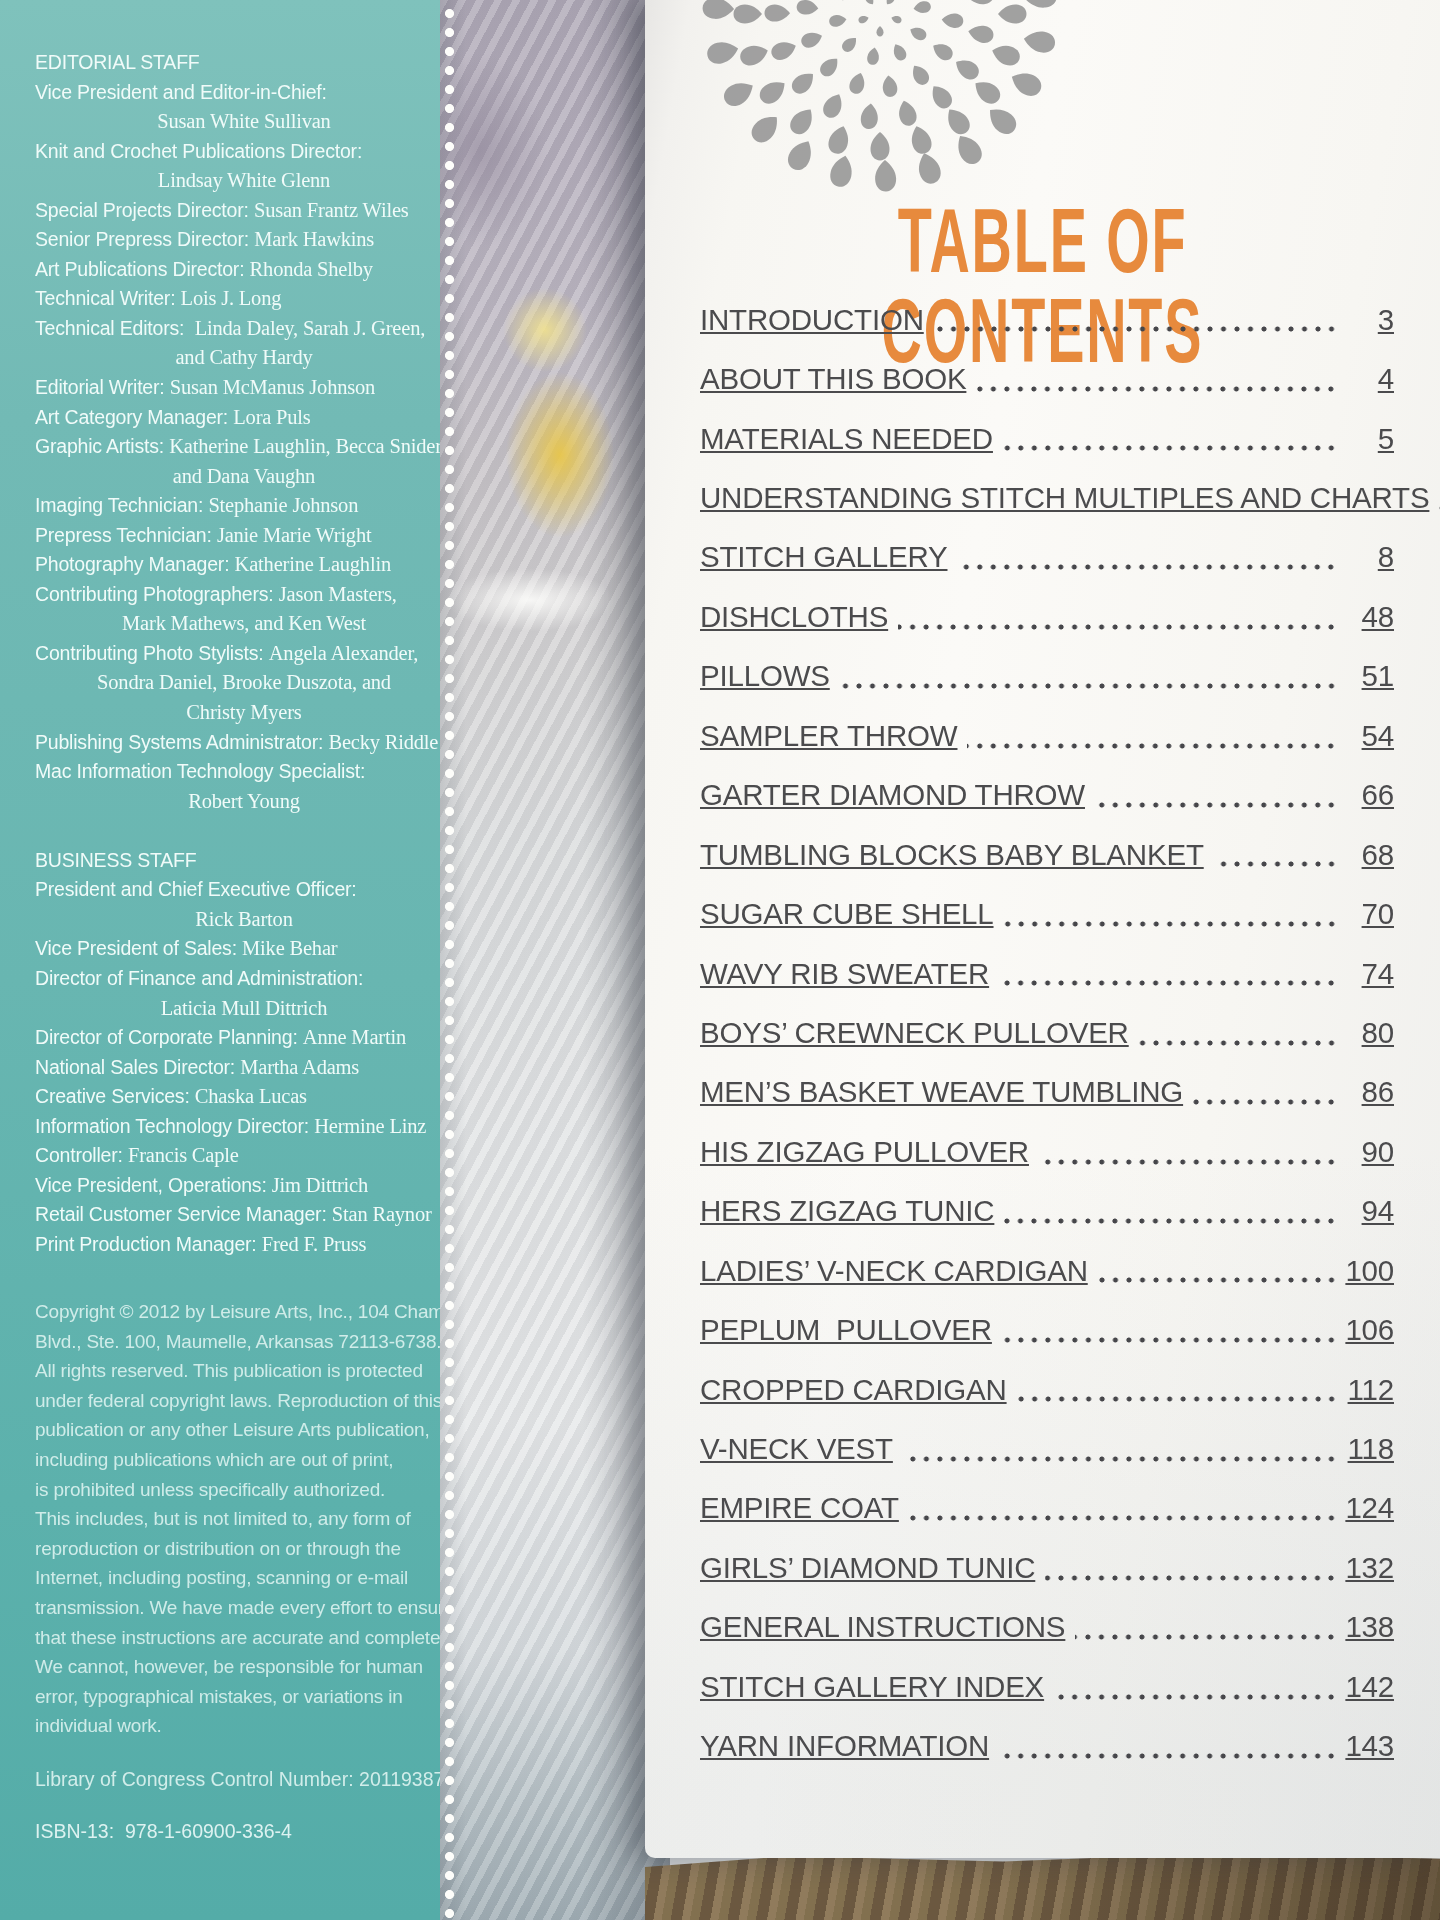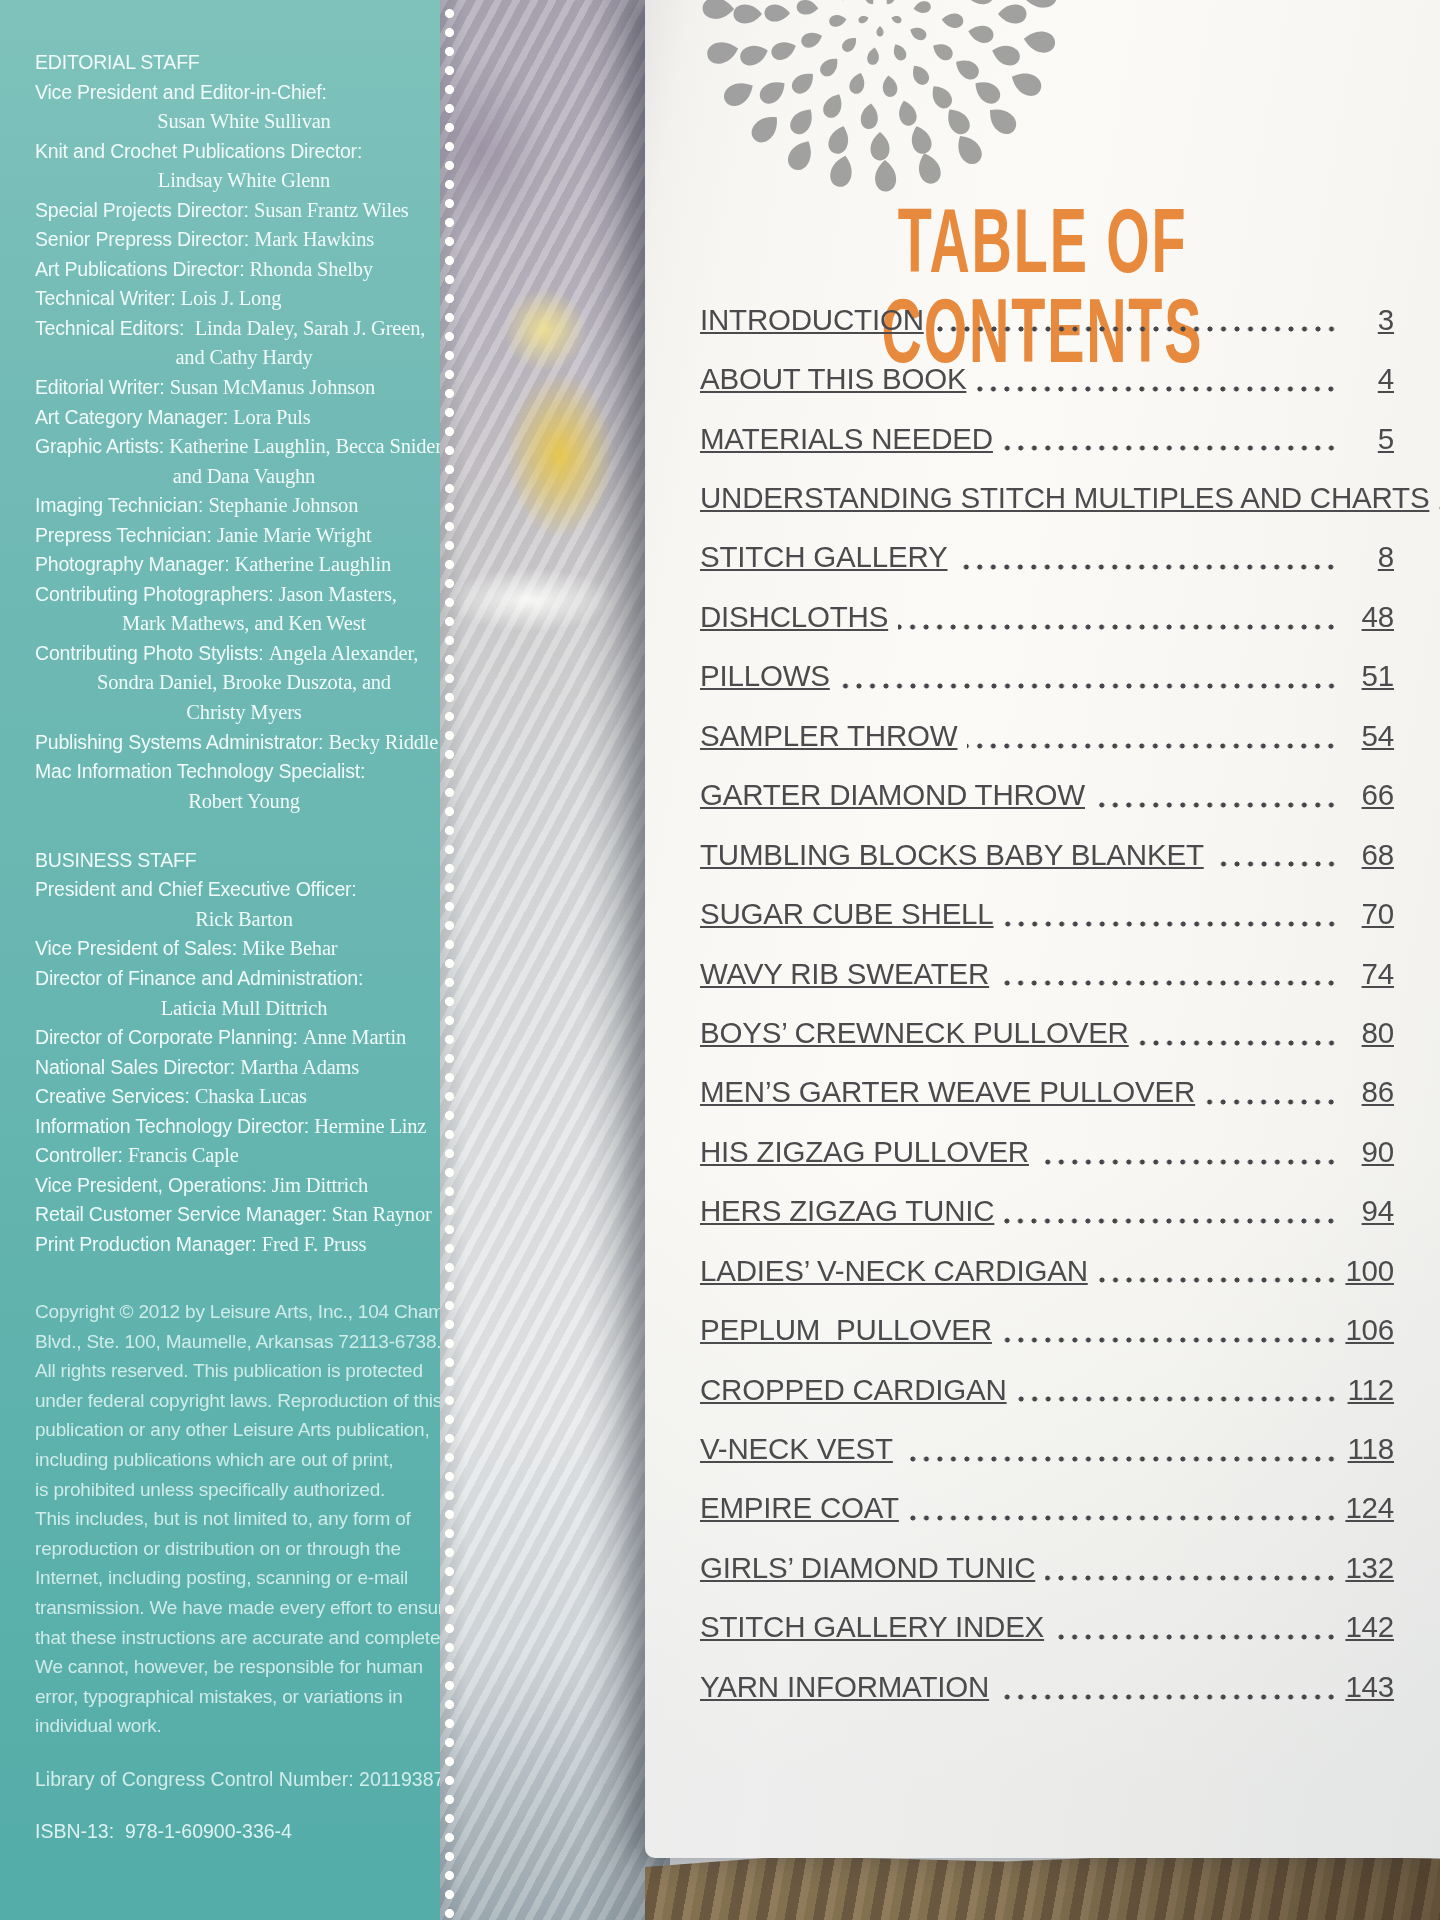--- a/index.html
+++ b/index.html
@@ -182,29 +182,30 @@
       <div class="toc-row"><span>UNDERSTANDING STITCH MULTIPLES AND CHARTS</span><div class="toc-leader"></div></div>
       <div class="toc-row"><span>STITCH GALLERY</span><div class="toc-leader"></div><span class="toc-num">8</span></div>
       <div class="toc-row"><span>DISHCLOTHS</span><div class="toc-leader"></div><span class="toc-num">48</span></div>
       <div class="toc-row"><span>PILLOWS</span><div class="toc-leader"></div><span class="toc-num">51</span></div>
       <div class="toc-row"><span>SAMPLER THROW</span><div class="toc-leader"></div><span class="toc-num">54</span></div>
       <div class="toc-row"><span>GARTER DIAMOND THROW</span><div class="toc-leader"></div><span class="toc-num">66</span></div>
       <div class="toc-row"><span>TUMBLING BLOCKS BABY BLANKET</span><div class="toc-leader"></div><span class="toc-num">68</span></div>
       <div class="toc-row"><span>SUGAR CUBE SHELL</span><div class="toc-leader"></div><span class="toc-num">70</span></div>
       <div class="toc-row"><span>WAVY RIB SWEATER</span><div class="toc-leader"></div><span class="toc-num">74</span></div>
       <div class="toc-row"><span>BOYS’ CREWNECK PULLOVER</span><div class="toc-leader"></div><span class="toc-num">80</span></div>
-      <div class="toc-row"><span>MEN’S GARTER WEAVE PULLOVER</span><div class="toc-leader"></div><span class="toc-num">86</span></div>
+      <div class="toc-row"><span>MEN’S BASKET WEAVE TUMBLING</span><div class="toc-leader"></div><span class="toc-num">86</span></div>
       <div class="toc-row"><span>HIS ZIGZAG PULLOVER</span><div class="toc-leader"></div><span class="toc-num">90</span></div>
       <div class="toc-row"><span>HERS ZIGZAG TUNIC</span><div class="toc-leader"></div><span class="toc-num">94</span></div>
       <div class="toc-row"><span>LADIES’ V-NECK CARDIGAN</span><div class="toc-leader"></div><span class="toc-num">100</span></div>
       <div class="toc-row"><span>PEPLUM  PULLOVER</span><div class="toc-leader"></div><span class="toc-num">106</span></div>
       <div class="toc-row"><span>CROPPED CARDIGAN</span><div class="toc-leader"></div><span class="toc-num">112</span></div>
       <div class="toc-row"><span>V-NECK VEST</span><div class="toc-leader"></div><span class="toc-num">118</span></div>
       <div class="toc-row"><span>EMPIRE COAT</span><div class="toc-leader"></div><span class="toc-num">124</span></div>
       <div class="toc-row"><span>GIRLS’ DIAMOND TUNIC</span><div class="toc-leader"></div><span class="toc-num">132</span></div>
+      <div class="toc-row"><span>GENERAL INSTRUCTIONS</span><div class="toc-leader"></div><span class="toc-num">138</span></div>
       <div class="toc-row"><span>STITCH GALLERY INDEX</span><div class="toc-leader"></div><span class="toc-num">142</span></div>
       <div class="toc-row"><span>YARN INFORMATION</span><div class="toc-leader"></div><span class="toc-num">143</span></div>
     </div>
 </div>
 
 <div class="teal-panel">
   <div class="staff" id="staff-root" style="color: rgb(240, 251, 249);"><div class="sec-heading">EDITORIAL STAFF</div><div class="credit-line"><span>Vice President and Editor-in-Chief:</span></div><div class="credit-line indent1"><span class="nm">Susan White Sullivan</span></div><div class="credit-line"><span>Knit and Crochet Publications Director:</span></div><div class="credit-line indent1"><span class="nm">Lindsay White Glenn</span></div><div class="credit-line"><span>Special Projects Director:</span> <span class="nm">Susan Frantz Wiles</span></div><div class="credit-line"><span>Senior Prepress Director:</span> <span class="nm">Mark Hawkins</span></div><div class="credit-line"><span>Art Publications Director:</span> <span class="nm">Rhonda Shelby</span></div><div class="credit-line"><span>Technical Writer:</span> <span class="nm">Lois J. Long</span></div><div class="credit-line"><span>Technical Editors: </span> <span class="nm">Linda Daley, Sarah J. Green,</span></div><div class="credit-line indent1"><span class="nm">and Cathy Hardy</span></div><div class="credit-line"><span>Editorial Writer:</span> <span class="nm">Susan McManus Johnson</span></div><div class="credit-line"><span>Art Category Manager:</span> <span class="nm">Lora Puls</span></div><div class="credit-line"><span>Graphic Artists:</span> <span class="nm">Katherine Laughlin, Becca Snider</span></div><div class="credit-line indent1"><span class="nm">and Dana Vaughn</span></div><div class="credit-line"><span>Imaging Technician:</span> <span class="nm">Stephanie Johnson</span></div><div class="credit-line"><span>Prepress Technician:</span> <span class="nm">Janie Marie Wright</span></div><div class="credit-line"><span>Photography Manager:</span> <span class="nm">Katherine Laughlin</span></div><div class="credit-line"><span>Contributing Photographers:</span> <span class="nm">Jason Masters,</span></div><div class="credit-line indent1"><span class="nm">Mark Mathews, and Ken West</span></div><div class="credit-line"><span>Contributing Photo Stylists:</span> <span class="nm">Angela Alexander,</span></div><div class="credit-line indent1"><span class="nm">Sondra Daniel, Brooke Duszota, and</span></div><div class="credit-line indent1"><span class="nm">Christy Myers</span></div><div class="credit-line"><span>Publishing Systems Administrator:</span> <span class="nm">Becky Riddle</span></div><div class="credit-line"><span>Mac Information Technology Specialist:</span></div><div class="credit-line indent1"><span class="nm">Robert Young</span></div><div class="sec-gap"></div><div class="sec-heading">BUSINESS STAFF</div><div class="credit-line"><span>President and Chief Executive Officer:</span></div><div class="credit-line indent1"><span class="nm">Rick Barton</span></div><div class="credit-line"><span>Vice President of Sales:</span> <span class="nm">Mike Behar</span></div><div class="credit-line"><span>Director of Finance and Administration:</span></div><div class="credit-line indent1"><span class="nm">Laticia Mull Dittrich</span></div><div class="credit-line"><span>Director of Corporate Planning:</span> <span class="nm">Anne Martin</span></div><div class="credit-line"><span>National Sales Director:</span> <span class="nm">Martha Adams</span></div><div class="credit-line"><span>Creative Services:</span> <span class="nm">Chaska Lucas</span></div><div class="credit-line"><span>Information Technology Director:</span> <span class="nm">Hermine Linz</span></div><div class="credit-line"><span>Controller:</span> <span class="nm">Francis Caple</span></div><div class="credit-line"><span>Vice President, Operations:</span> <span class="nm">Jim Dittrich</span></div><div class="credit-line"><span>Retail Customer Service Manager:</span> <span class="nm">Stan Raynor</span></div><div class="credit-line"><span>Print Production Manager:</span> <span class="nm">Fred F. Pruss</span></div></div>
   <div class="copyright" id="copyright-root"><div>Copyright © 2012 by Leisure Arts, Inc., 104 Champs</div><div>Blvd., Ste. 100, Maumelle, Arkansas 72113-6738.</div><div>All rights reserved. This publication is protected</div><div>under federal copyright laws. Reproduction of this</div><div>publication or any other Leisure Arts publication,</div><div>including publications which are out of print,</div><div>is prohibited unless specifically authorized.</div><div>This includes, but is not limited to, any form of</div><div>reproduction or distribution on or through the</div><div>Internet, including posting, scanning or e-mail</div><div>transmission. We have made every effort to ensure</div><div>that these instructions are accurate and complete.</div><div>We cannot, however, be responsible for human</div><div>error, typographical mistakes, or variations in</div><div>individual work.</div></div>
   <div class="lccn">Library of Congress Control Number: 2011938744</div>
   <div class="isbn">ISBN-13:  978-1-60900-336-4</div>

